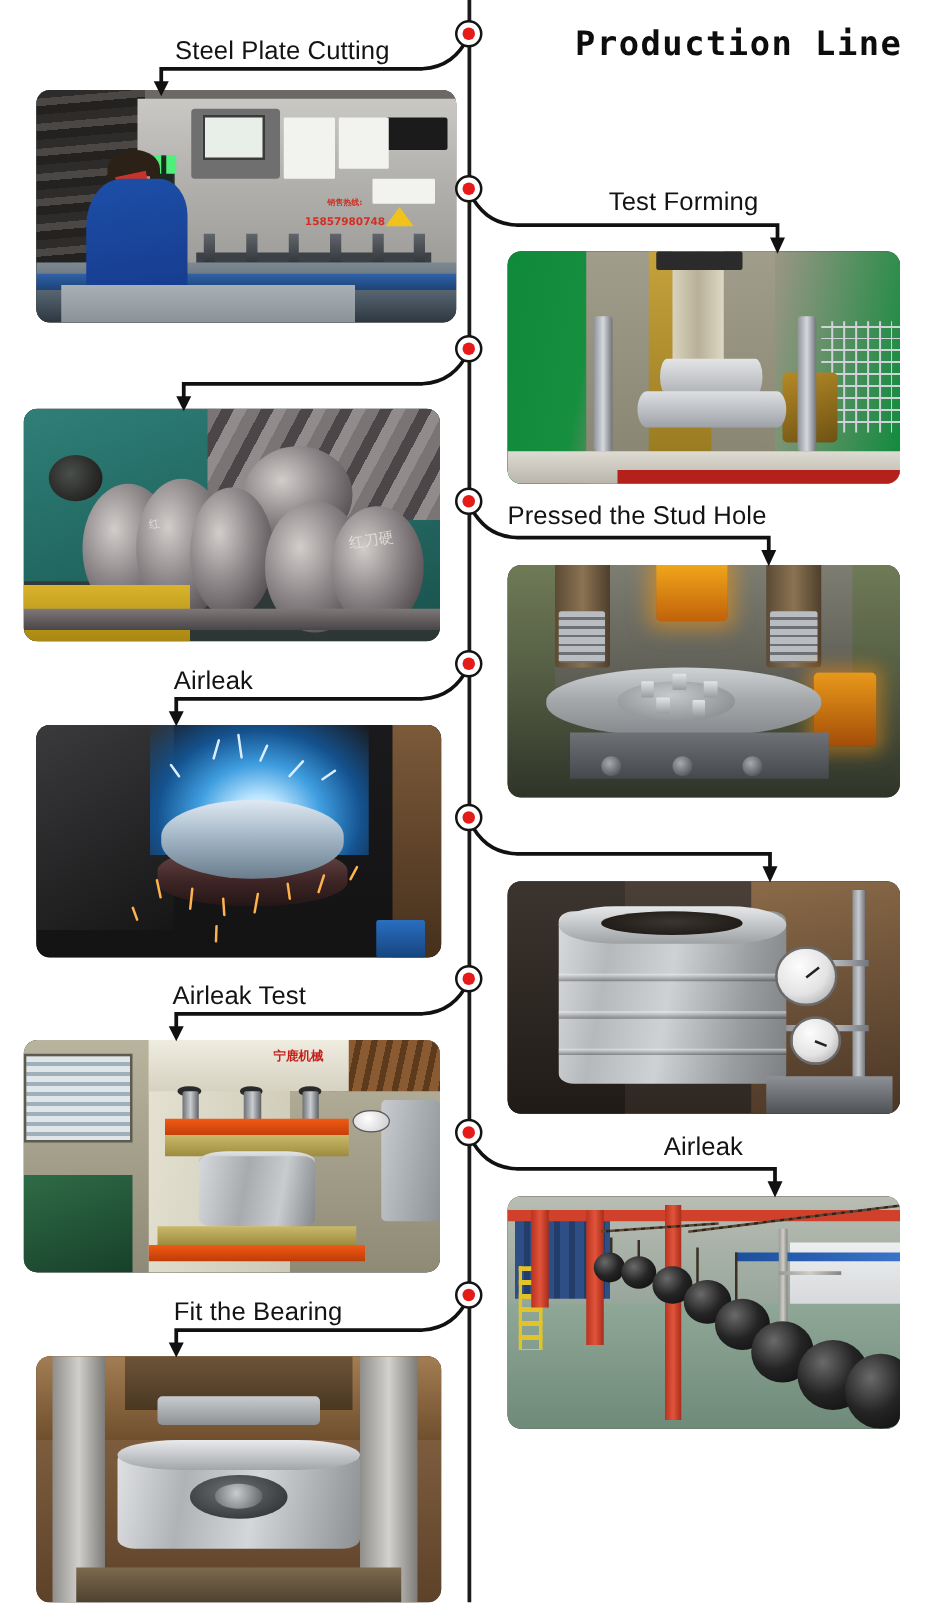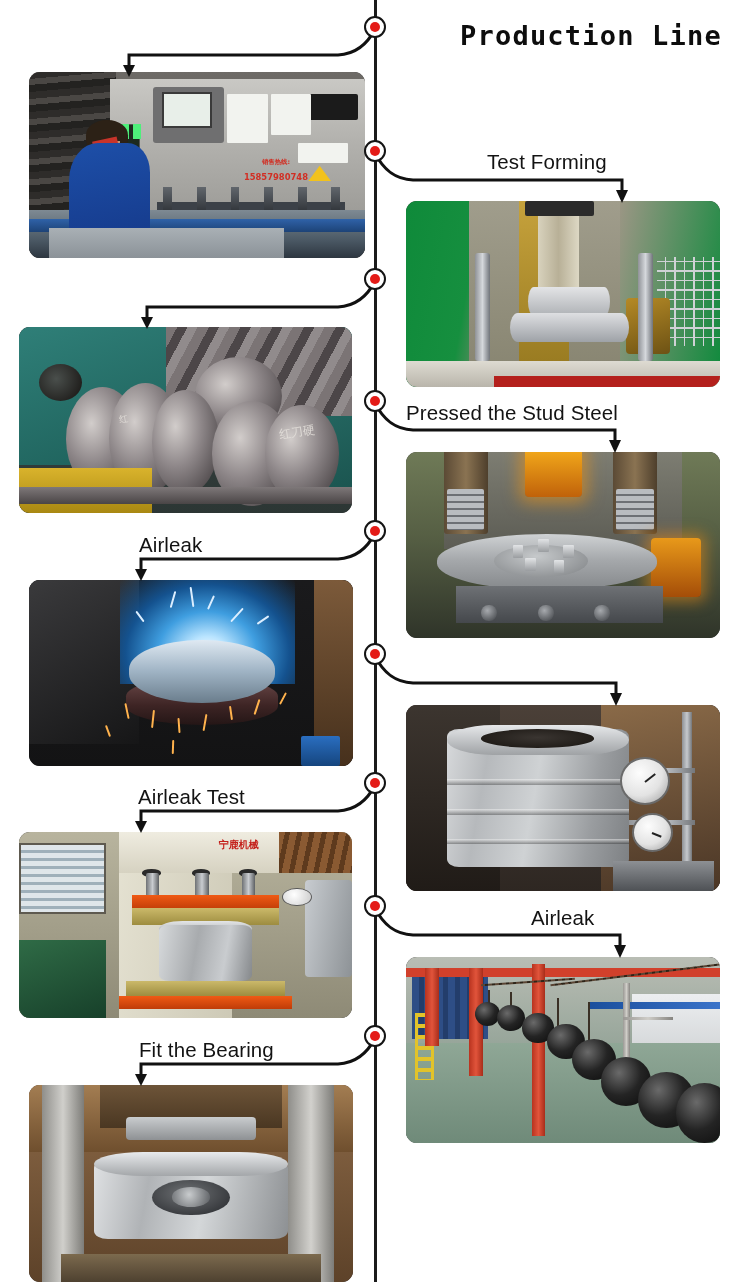--- a/index.html
+++ b/index.html
@@ -282,20 +282,21 @@
 </head>
 <body>
 
 <div id="stage">
 
   <div class="spine"></div>
 
   <div class="title">Production Line</div>
 
   <div class="node" style="left:375px; top:27px;"></div>
+  <div class="label left" style="left:140px; top:29px;">Steel Plate Cutting</div>
   <div class="conn" style="left:120px; top:27px; width:262px; height:52px;">
     <svg width="262" height="52" viewBox="0 0 262 52">
       <path d="M255 2 C 247 18, 236 27, 218 28 L 9 28 L 9 38" fill="none" stroke="#111" stroke-width="3" stroke-linecap="round"></path>
       <path d="M3 38 L 9 50 L 15 38 Z" fill="#111"></path>
     </svg>
   </div>
   <div class="photo p1" style="left:29px; top:72px; width:336px; height:186px;">
     <div class="scene">
       <div class="lyr bg"></div>
       <div class="lyr stack"></div>
@@ -377,21 +378,21 @@
       <div class="lyr ring" style="left:58%;top:40%;width:24%;height:56%;"></div>
       <div class="lyr ring" style="left:74%;top:42%;width:22%;height:52%;"></div>
       <div class="lyr chalk" style="left:30%;top:46%;">红</div>
       <div class="lyr chalk" style="left:78%;top:52%;font-size:12px;">红刀硬</div>
       <div class="lyr yellowbase"></div>
       <div class="lyr shaft"></div>
     </div>
   </div>
 
   <div class="node" style="left:375px; top:401px;"></div>
-  <div class="label right" style="left:406px; top:401px;">Pressed the Stud Steel</div>
+  <div class="label right" style="left:406px; top:401px;">Pressed the Stud Hole</div>
   <div class="conn" style="left:368px; top:401px; width:266px; height:54px;">
     <svg width="266" height="54" viewBox="0 0 266 54">
       <path d="M7 2 C 15 18, 26 28, 45 29 L 247 29 L 247 39" fill="none" stroke="#111" stroke-width="3" stroke-linecap="round"></path>
       <path d="M241 39 L 247 52 L 253 39 Z" fill="#111"></path>
     </svg>
   </div>
   <div class="photo p4" style="left:406px; top:452px; width:314px; height:186px;">
     <div class="scene">
       <div class="lyr bg"></div>
       <div class="lyr backwall"></div>

